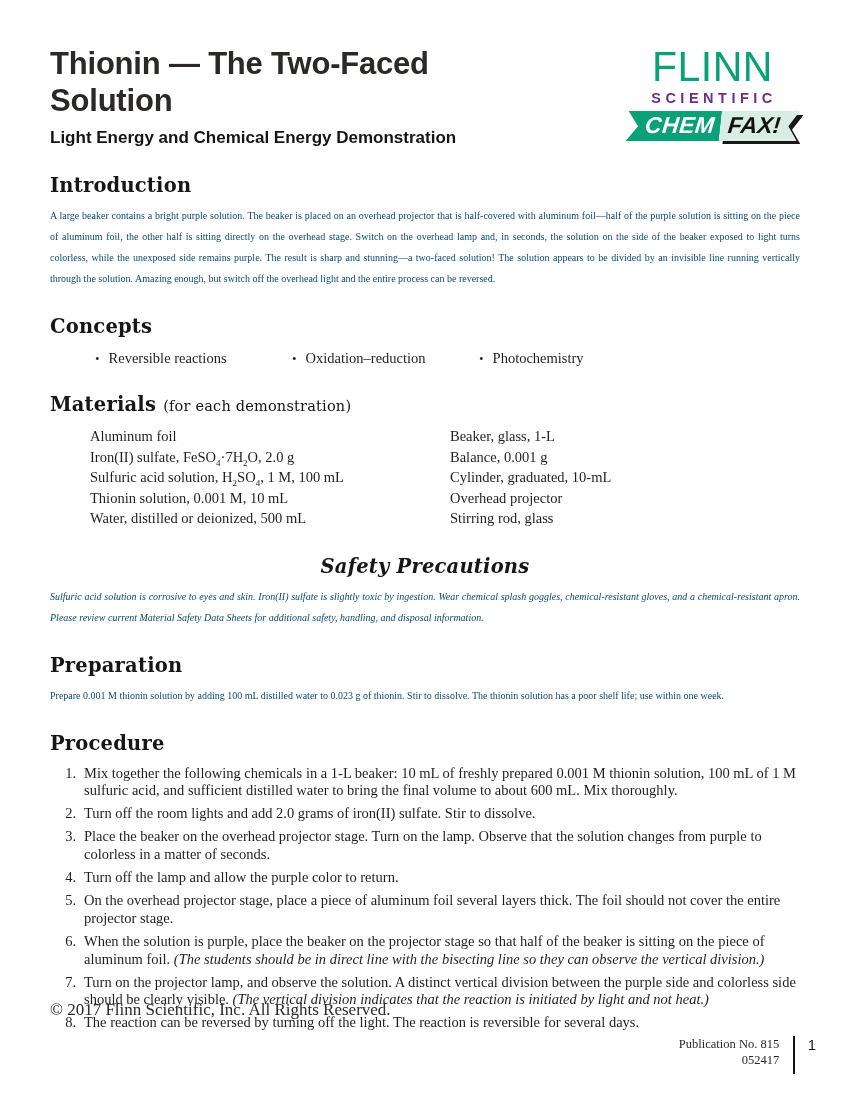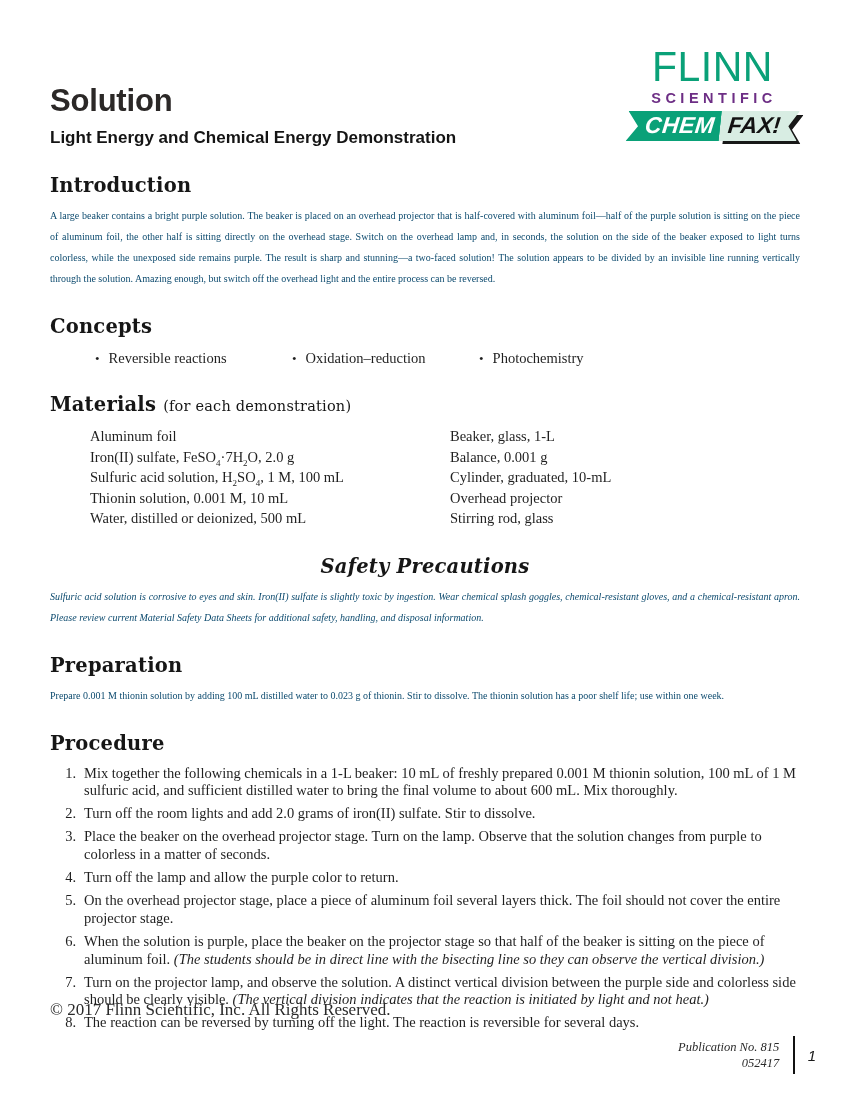--- a/index.html
+++ b/index.html
@@ -92,36 +92,36 @@
   .step-num { width:18px; text-align:right; flex:0 0 18px; }
   .step-text { margin-left:8px; }
 
   
   .footer-copyright {
     position:absolute; left:50px; top:1000px;
     font-size:17px; color:#2a2a2a;
   }
   .footer-right {
     position:absolute; right:34px; top:1036px;
-    display:flex; align-items:center;font-style:italic;
+    display:flex; 
   }
   .pub-info { text-align:right; font-size:12.5px; line-height:1.3; color:#2a2a2a; }
   .footer-divider { width:1.5px; height:38px; background:#111; margin:0 13px 0 14px; }
   .page-number { font-size:15px; color:#1a1a1a; font-family:"Liberation Sans", sans-serif; }
 </style>
 </head>
 <body>
 
 <div class="page">
   <div class="content">
 
     <div class="header-row">
       <div class="title-block">
         <div class="doc-title">
-          <br>
+          <span>Thionin — The Two-Faced</span><br>
           <span>Solution</span>
         </div>
         <div class="doc-subtitle">Light Energy and Chemical Energy Demonstration</div>
       </div>
       <div class="logo-block">
         <div class="logo-flinn" id="logo-flinn" style="color: rgb(10, 161, 120);">FLINN</div>
         <div class="logo-scientific" id="logo-scientific" style="color: rgb(109, 46, 133);">SCIENTIFIC</div>
         <div class="banner">
           <div class="chem-ribbon" id="chem-ribbon" style="background: rgb(10, 161, 120);">CHEM</div>
           <div class="fax">

